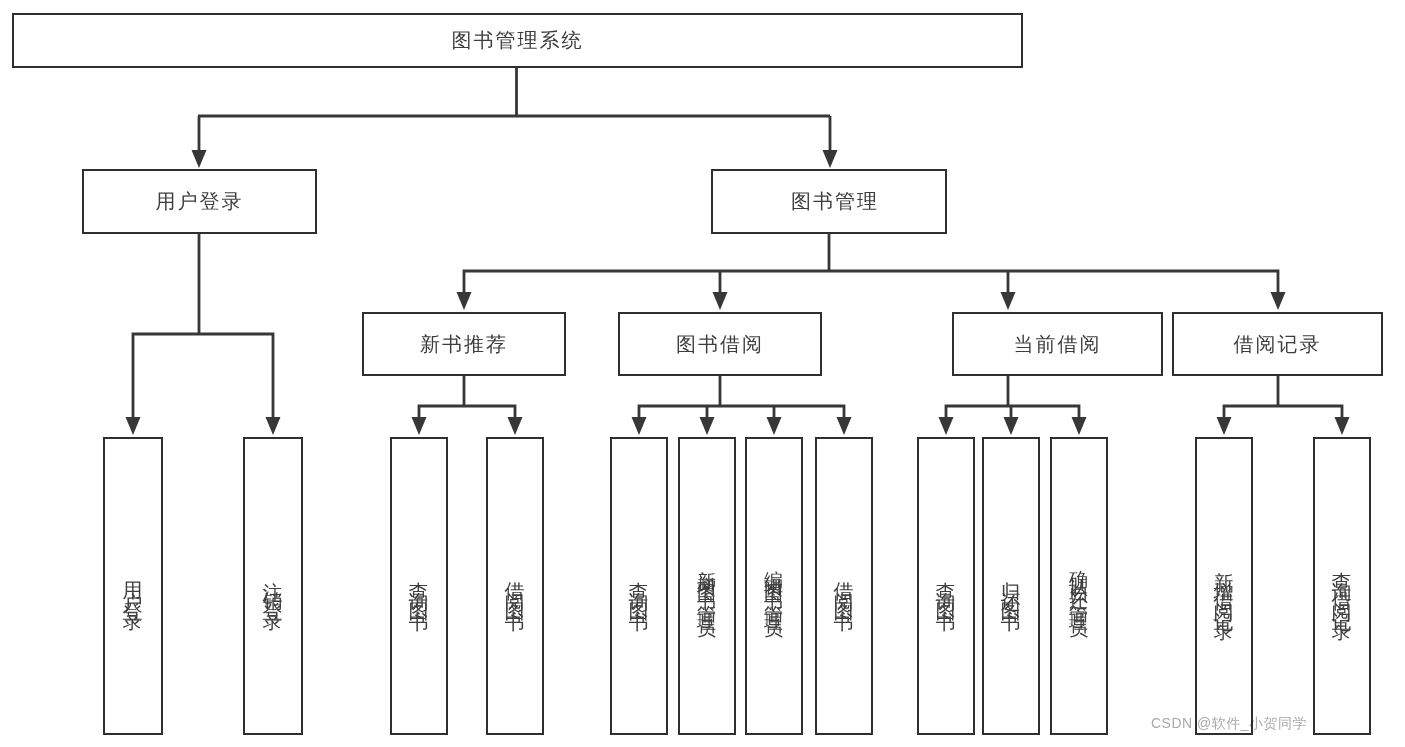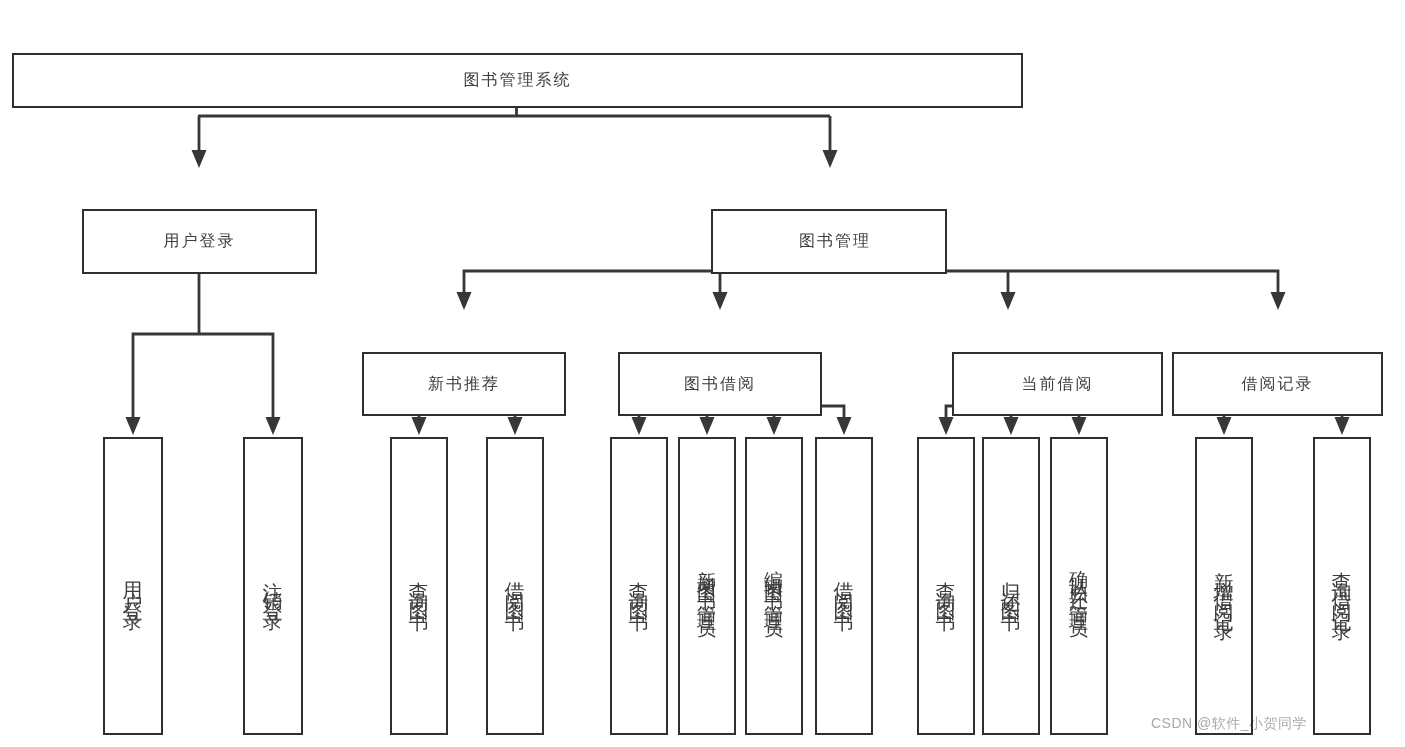--- a/index.html
+++ b/index.html
@@ -21,24 +21,23 @@
     position: absolute;
     box-sizing: border-box;
     border: 2.5px solid #2f2f2f;
     background: #ffffff;
     display: flex;
     align-items: center;
     justify-content: center;
     color: #3d3d3d;
   }
   .hbox {
-    font-size: 16px;
+    font-size: 20px;
     letter-spacing: 2px;
     white-space: nowrap;
-    margin-top: 40px;
   }
   .leaf span {
     writing-mode: vertical-rl;
     text-orientation: mixed;
     font-size: 20px;
     letter-spacing: 10px;
     line-height: 1;
   }
   .leaf.tight span {
     letter-spacing: 7px;

